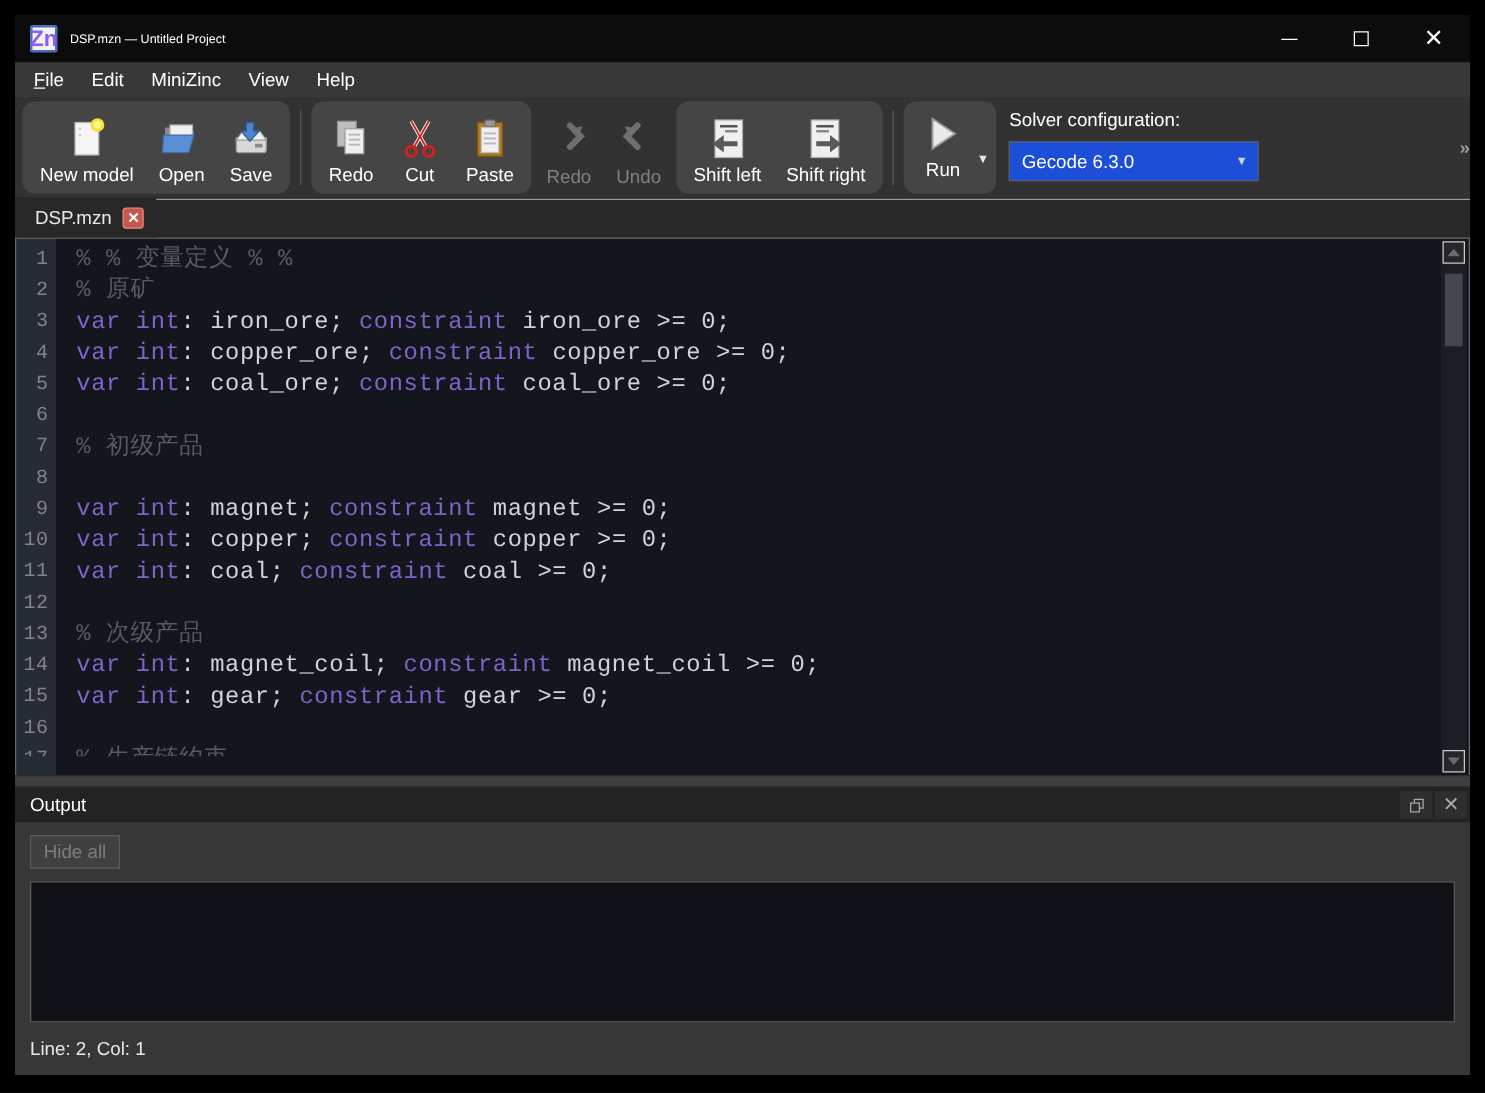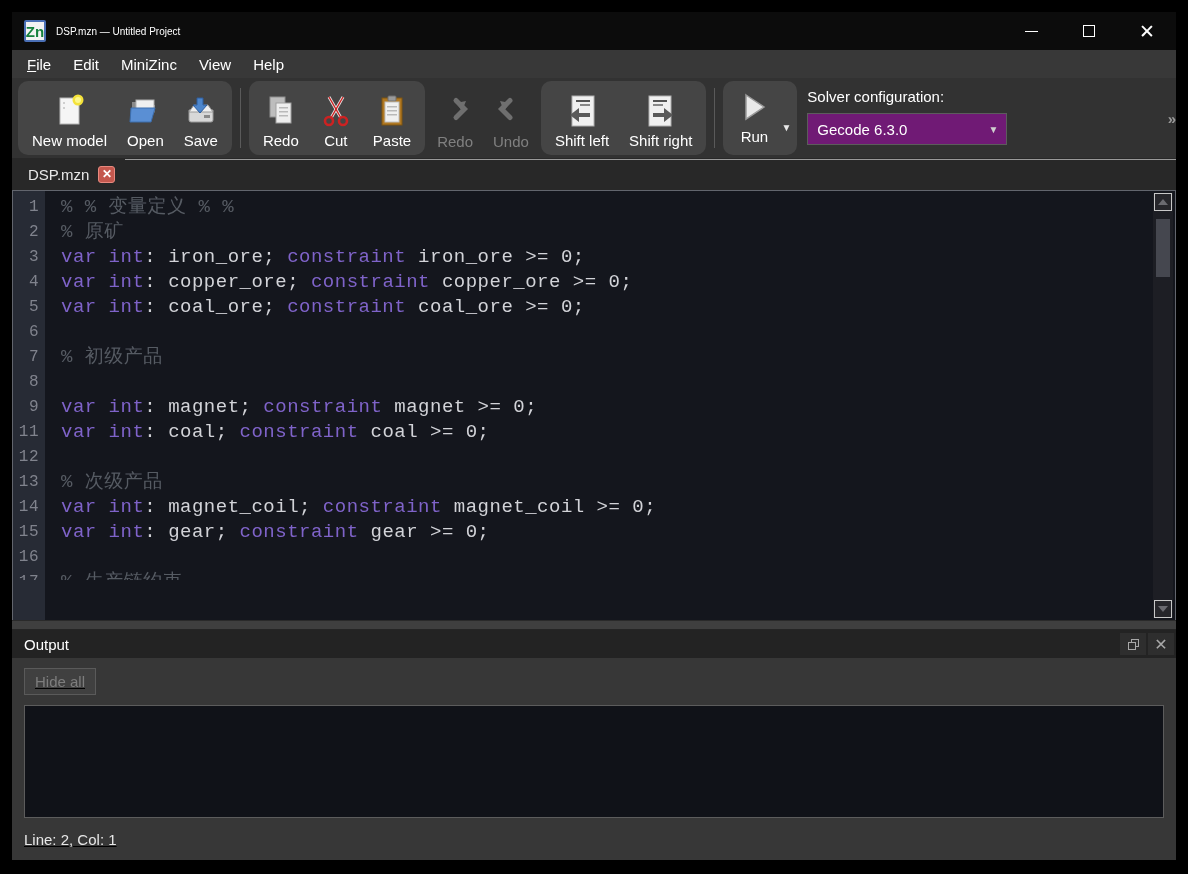--- a/index.html
+++ b/index.html
@@ -5,21 +5,21 @@
   * { margin:0; padding:0; box-sizing:border-box; }
   html,body { width:1188px; height:874px; background:#000; overflow:hidden;
               font-family:"Liberation Sans", sans-serif; }
   .window { position:absolute; left:12px; top:12px; width:1164px; height:848px;
             display:flex; flex-direction:column; background:#323232; }
 
   
   .titlebar { height:38px; background:#0c0c0c; display:flex; align-items:center; flex:none; }
   .app-icon { width:22px; height:22px; margin-left:12px; background:#f2f2f2;
               border:2px solid #4a6fb5; border-radius:2px; display:flex; align-items:center;
-              justify-content:center; font-weight:bold; font-size:15px; color:#15803d; }
+              justify-content:center; font-weight:bold; font-size:18px; color:#8b5cf6; }
   .title-text { color:#ffffff; font-size:10px; margin-left:10px; }
   .win-controls { margin-left:auto; display:flex; align-items:center; height:100%; }
   .win-btn { width:58px; height:100%; display:flex; align-items:center; justify-content:center;
              color:#fff; font-size:16px; }
   .win-btn .sq { width:12px; height:12px; border:1px solid #fff; display:block; }
   .win-btn .mn { width:13px; height:1px; background:#fff; display:block; }
   .win-btn.close { font-size:19px; font-weight:300; }
 
   
   .menubar { height:28px; background:#383838; display:flex; align-items:center;
@@ -35,21 +35,21 @@
   .tb-sep { width:1px; background:#5a5a5a; margin:8px 6px; }
   .tb-btn { display:flex; flex-direction:column; align-items:center; justify-content:flex-end;
             padding:4px 10px 6px; }
   .tb-btn .icon { width:34px; height:36px; display:flex; align-items:center; justify-content:center; }
   .tb-btn .lbl { color:#ffffff; font-size:15px; margin-top:3px; white-space:nowrap; }
   .tb-btn.disabled .lbl { color:#808080; }
   .run-wrap { display:flex; align-items:center; }
   .run-drop { color:#e8e8e8; font-size:10px; margin:18px 2px 0 0; }
   .solver-block { margin-left:8px; padding-top:8px; }
   .solver-label { color:#ffffff; font-size:15px; }
-  .solver-select { margin-top:8px; width:200px; height:32px; background:#701a75;
+  .solver-select { margin-top:8px; width:200px; height:32px; background:#1d4ed8;
                    border:1px solid #5c5c5c; display:flex; align-items:center; }
   .solver-value { color:#ffffff; font-size:15px; padding-left:9px; flex:1; }
   .solver-arrow { width:26px; height:100%; display:flex; align-items:center; justify-content:center;
                   color:#cfcfcf; font-size:10px; }
   .tb-overflow { position:absolute; right:2px; top:32px; color:#9a9a9a; font-size:15px;
                  font-weight:bold; letter-spacing:-2px; }
 
   
   .tabbar { height:32px; background:#282828; flex:none; position:relative; display:flex; }
   .tabline { position:absolute; top:1px; left:22px; right:0; height:1px; background:#9a9a9a; }
@@ -91,21 +91,21 @@
 
   
   .dock-header { height:28px; background:#232323; display:flex; align-items:center; flex:none; }
   .dock-title { color:#ffffff; font-size:15px; margin-left:12px; flex:1; }
   .dock-btn { width:26px; height:22px; background:#2e2e2e; margin-right:2px; display:flex;
               align-items:center; justify-content:center; color:#a8a8a8; }
   .float-glyph { position:relative; width:11px; height:11px; }
   .float-glyph .b { position:absolute; width:8px; height:8px; border:1px solid #a8a8a8; }
   .float-glyph .b1 { right:0; top:0; background:#2e2e2e; }
   .float-glyph .b2 { left:0; bottom:0; background:#2e2e2e; }
-  .dock-body { flex:1; background:#373737; display:flex; flex-direction:column; padding:10px 12px 0;text-decoration:underline; }
+  .dock-body { flex:1; background:#373737; display:flex; flex-direction:column; padding:10px 12px 0; }
   .hide-all-btn { width:72px; height:27px; background:#404040; border:1px solid #5a5a5a;
                   color:#7d7d7d; font-size:15px; display:flex; align-items:center;
                   justify-content:center; flex:none; }
   .output-box { margin-top:10px; height:113px; background:#101218; border:1px solid #5c5c5c;
                 flex:none; }
   .statusbar { flex:1; display:flex; align-items:center; }
   .status-text { color:#e8e8e8; font-size:15px; }
 
   svg { display:block; }
 </style>
@@ -327,20 +327,24 @@
           <span class="code-cell"><span class="tok-c">% 初级产品</span></span>
         </div>
         <div class="code-row">
           <span class="gutter-cell">8</span>
         </div>
         <div class="code-row">
           <span class="gutter-cell">9</span>
           <span class="code-cell"><span class="tok-k">var int</span><span class="tok-p">: magnet; </span><span class="tok-k">constraint</span><span class="tok-p"> magnet &gt;= 0;</span></span>
         </div>
         <div class="code-row">
+          <span class="gutter-cell">10</span>
+          <span class="code-cell"><span class="tok-k">var int</span><span class="tok-p">: copper; </span><span class="tok-k">constraint</span><span class="tok-p"> copper &gt;= 0;</span></span>
+        </div>
+        <div class="code-row">
           <span class="gutter-cell">11</span>
           <span class="code-cell"><span class="tok-k">var int</span><span class="tok-p">: coal; </span><span class="tok-k">constraint</span><span class="tok-p"> coal &gt;= 0;</span></span>
         </div>
         <div class="code-row">
           <span class="gutter-cell">12</span>
           <span class="code-cell"></span>
         </div>
         <div class="code-row">
           <span class="gutter-cell">13</span>
           <span class="code-cell"><span class="tok-c">% 次级产品</span></span>

